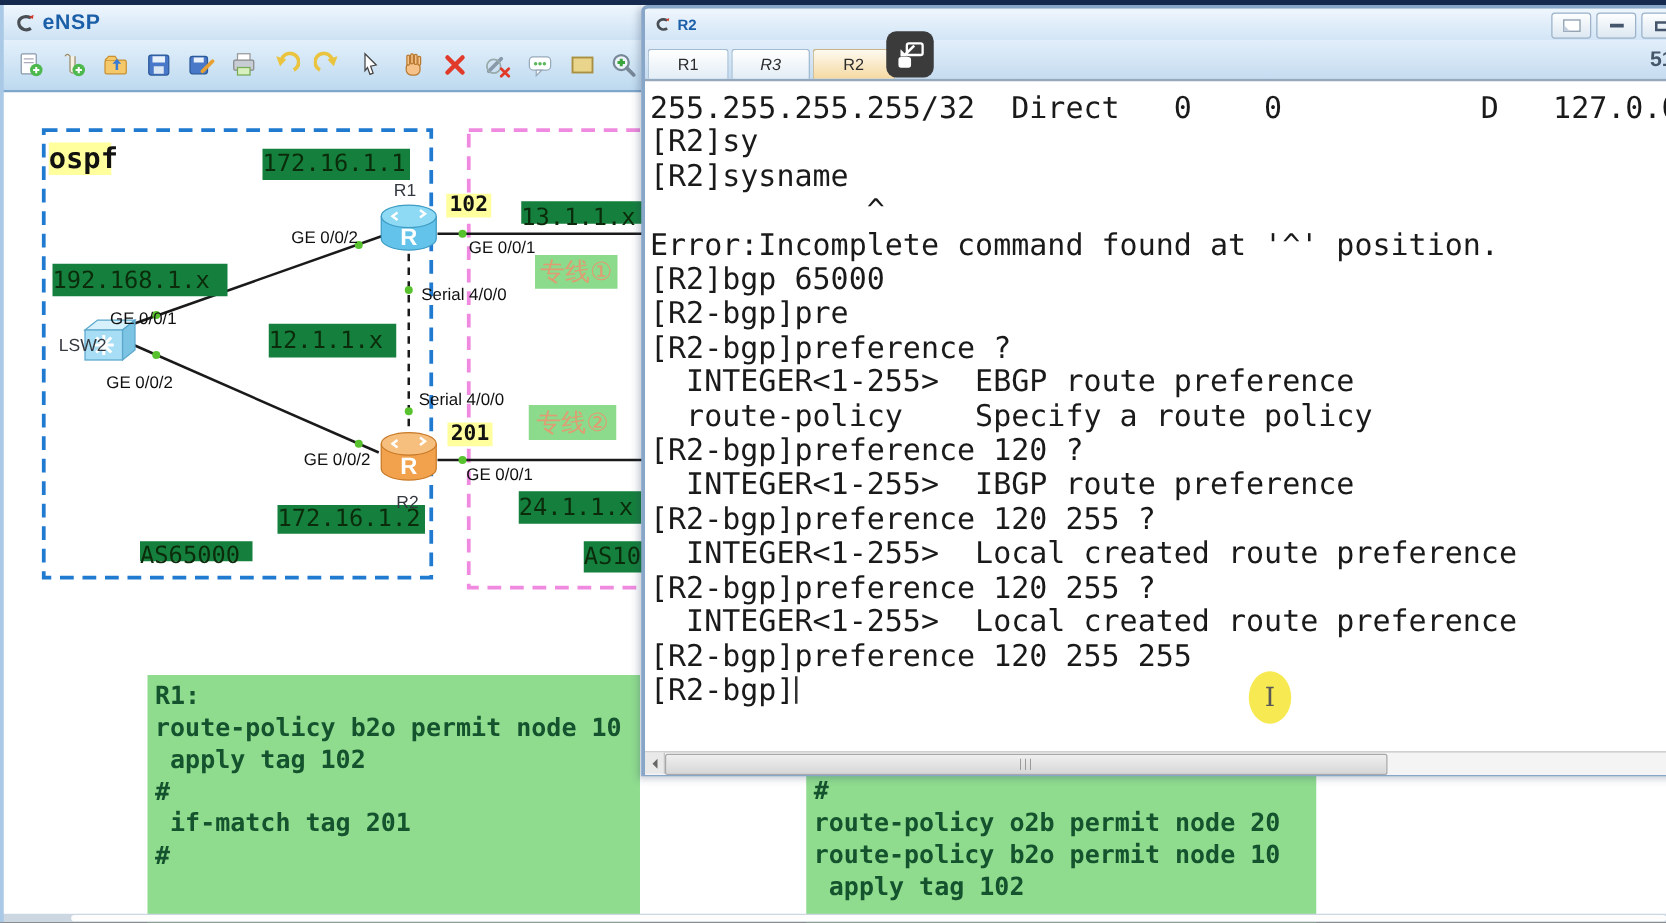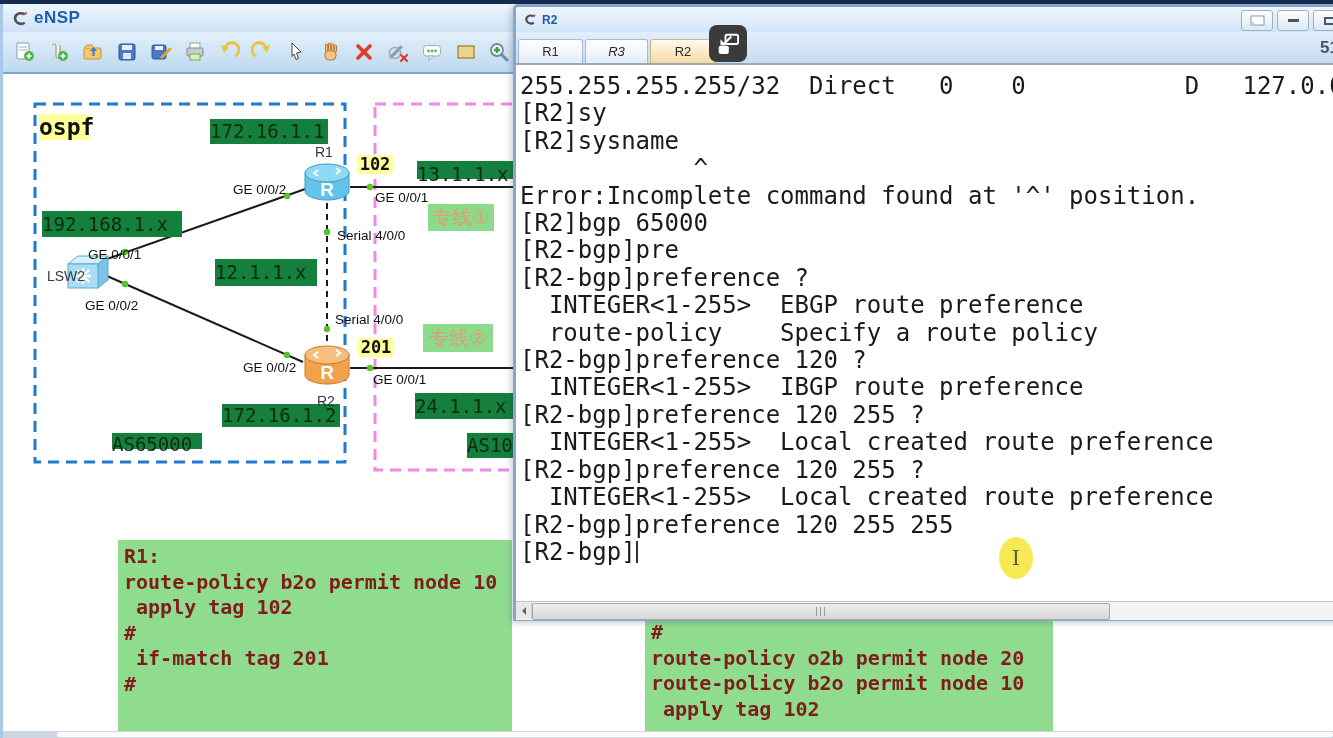--- a/index.html
+++ b/index.html
@@ -25,21 +25,21 @@
   .glabel{position:absolute;background:#15803d;color:#0b2b0b;
     font-family:"DejaVu Sans Mono",monospace;font-size:19px;text-align:left;z-index:2;}
   .ylabel{position:absolute;background:#ffff9e;color:#111;font-weight:bold;
     font-family:"DejaVu Sans Mono",monospace;font-size:17px;text-align:center;z-index:2;}
   .zlabel{position:absolute;background:#8cda8c;color:#df9d72;
     font-family:"DejaVu Sans",sans-serif;font-size:20px;text-align:center;z-index:2;}
   .plabel{position:absolute;color:#101010;font-size:13.5px;z-index:2;white-space:nowrap;}
   .dlabel{position:absolute;color:#33383f;font-size:14px;z-index:2;white-space:nowrap;}
   .config-block{position:absolute;background:#8fdc8f;z-index:2;padding:4px 6px;box-sizing:border-box;}
   .cfg-line{font-family:"DejaVu Sans Mono",monospace;font-size:20px;line-height:25.5px;
-    font-weight:600;color:#7f1d1d;white-space:pre;}
+    font-weight:600;color:#14532d;white-space:pre;}
   .bottom-strip{position:absolute;left:0;top:731px;width:1333px;height:7px;background:#ccd7e2;z-index:5;}
   .bottom-strip .track{position:absolute;left:57px;top:1px;width:1276px;height:5px;
     background:#fdfdfd;border-radius:3px;}
 
   
   .term{position:absolute;left:513px;top:4px;width:828px;height:617px;z-index:10;
     background:#fff;border:3px solid #87a6c8;border-radius:5px 0 0 0;box-sizing:border-box;
     box-shadow:-2px 2px 6px rgba(40,60,90,.25);}
   .term-titlebar{position:relative;height:25px;background:linear-gradient(#eff6fd,#d2e5f6);
     display:flex;align-items:center;gap:5px;padding-left:8px;border-radius:3px 0 0 0;}

